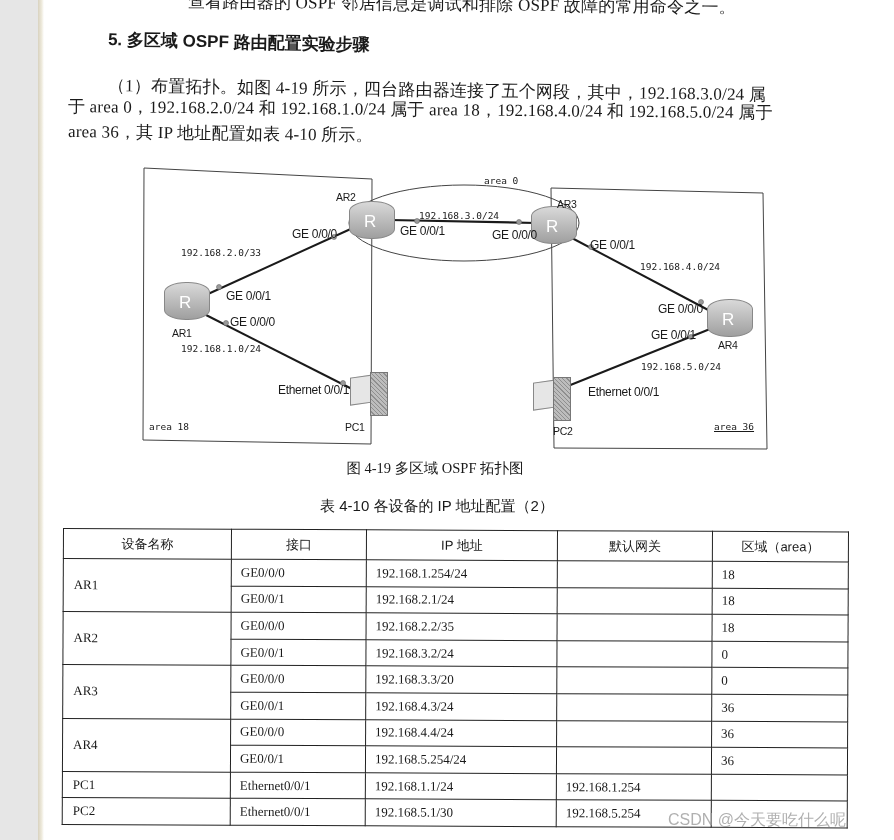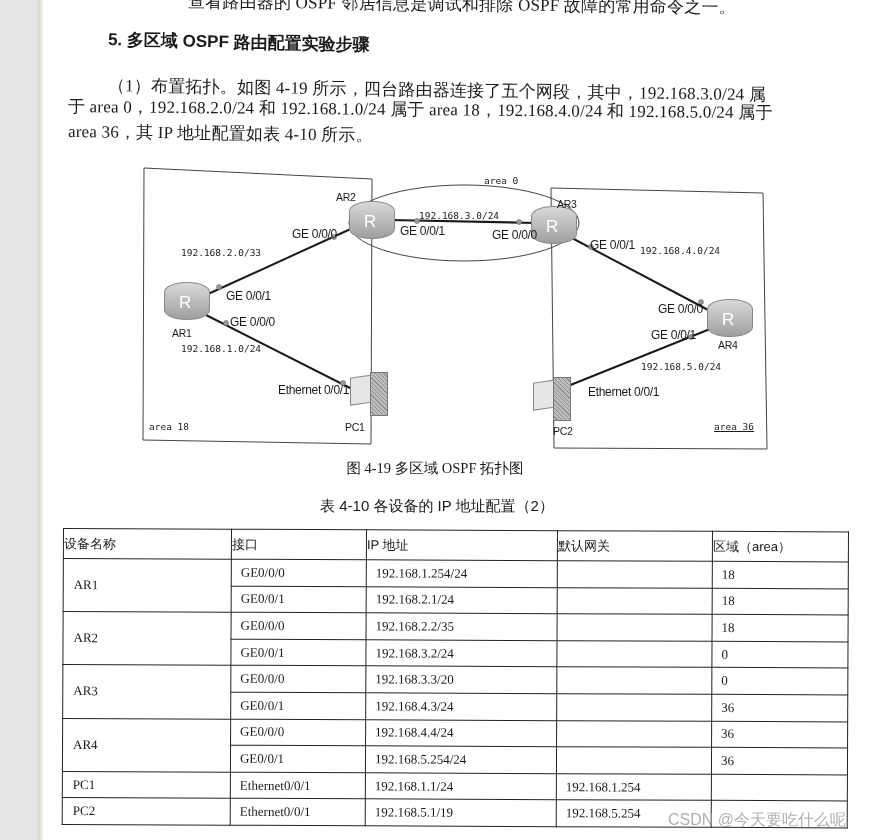--- a/index.html
+++ b/index.html
@@ -27,21 +27,21 @@
   .sans-s { font-family:"Liberation Sans","DejaVu Sans",sans-serif; font-size:12px; letter-spacing:-0.3px; }
   .lbl { position:absolute; white-space:nowrap; }
 
   .caption { position:absolute; left:0; width:894px; text-align:center; font-size:14.5px; }
   .fig-caption { top:459px; left:-12px; }
   .tbl-caption { top:497px; left:-10px; font-family:"Liberation Sans","DejaVu Sans",sans-serif; font-size:15px; }
 
   table.cfg { position:absolute; left:63px; top:528px; border-collapse:collapse;
     font-size:13px; transform:rotate(0.25deg); transform-origin:left top; }
   table.cfg th, table.cfg td { border:1.3px solid #222; padding:0 0 0 9px; height:25.6px; text-align:left; font-weight:normal; }
-  table.cfg th { text-align:left; padding:0; height:29px; font-family:"Liberation Sans","DejaVu Sans",sans-serif; font-size:13px; }
+  table.cfg th { text-align:center; padding:0; height:29px; font-family:"Liberation Sans","DejaVu Sans",sans-serif; font-size:13px; }
   table.cfg td.dev { padding-left:10px; }
   .watermark { position:absolute; left:668px; top:810px; font-family:"Liberation Sans","DejaVu Sans",sans-serif;
     font-size:16px; color:rgba(150,150,150,0.75); white-space:nowrap; }
 </style>
 </head>
 <body>
 
 <div class="margin-grey"></div>
 <div class="page-edge"></div>
 
@@ -113,21 +113,21 @@
   <span class="lbl sans-s" style="left:205px;top:256px;font-size:10.5px;">PC1</span>
   <span class="lbl sans-s" style="left:413px;top:260px;font-size:10.5px;">PC2</span>
 
   <span class="lbl mono" style="left:9px;top:256px;">area 18</span>
   <span class="lbl mono" style="left:304px;top:10px;margin-left:40px;">area 0</span>
   <span class="lbl mono" style="left:574px;top:256px;text-decoration:underline;">area 36</span>
 
   <span class="lbl mono" style="left:41px;top:82px;">192.168.2.0/33</span>
   <span class="lbl mono" style="left:41px;top:178px;">192.168.1.0/24</span>
   <span class="lbl mono" style="left:279px;top:45px;">192.168.3.0/24</span>
-  <span class="lbl mono" style="left:500px;top:80px;">192.168.4.0/24</span>
+  <span class="lbl mono" style="left:500px;top:96px;">192.168.4.0/24</span>
   <span class="lbl mono" style="left:501px;top:196px;">192.168.5.0/24</span>
 
   <span class="lbl sans-s" style="left:152px;top:62px;">GE 0/0/0</span>
   <span class="lbl sans-s" style="left:260px;top:59px;">GE 0/0/1</span>
   <span class="lbl sans-s" style="left:86px;top:124px;">GE 0/0/1</span>
   <span class="lbl sans-s" style="left:90px;top:150px;">GE 0/0/0</span>
   <span class="lbl sans-s" style="left:138px;top:218px;">Ethernet 0/0/1</span>
   <span class="lbl sans-s" style="left:352px;top:63px;">GE 0/0/0</span>
   <span class="lbl sans-s" style="left:450px;top:73px;">GE 0/0/1</span>
   <span class="lbl sans-s" style="left:518px;top:137px;">GE 0/0/0</span>
@@ -211,20 +211,20 @@
     <tr>
       <td class="dev">PC1</td>
       <td>Ethernet0/0/1</td>
       <td>192.168.1.1/24</td>
       <td>192.168.1.254</td>
       <td></td>
     </tr>
     <tr>
       <td class="dev">PC2</td>
       <td>Ethernet0/0/1</td>
-      <td>192.168.5.1/19</td>
+      <td>192.168.5.1/30</td>
       <td>192.168.5.254</td>
       <td></td>
     </tr>
   </tbody>
 </table>
 
 <div class="watermark">CSDN @今天要吃什么呢</div>
 
 </body></html>

